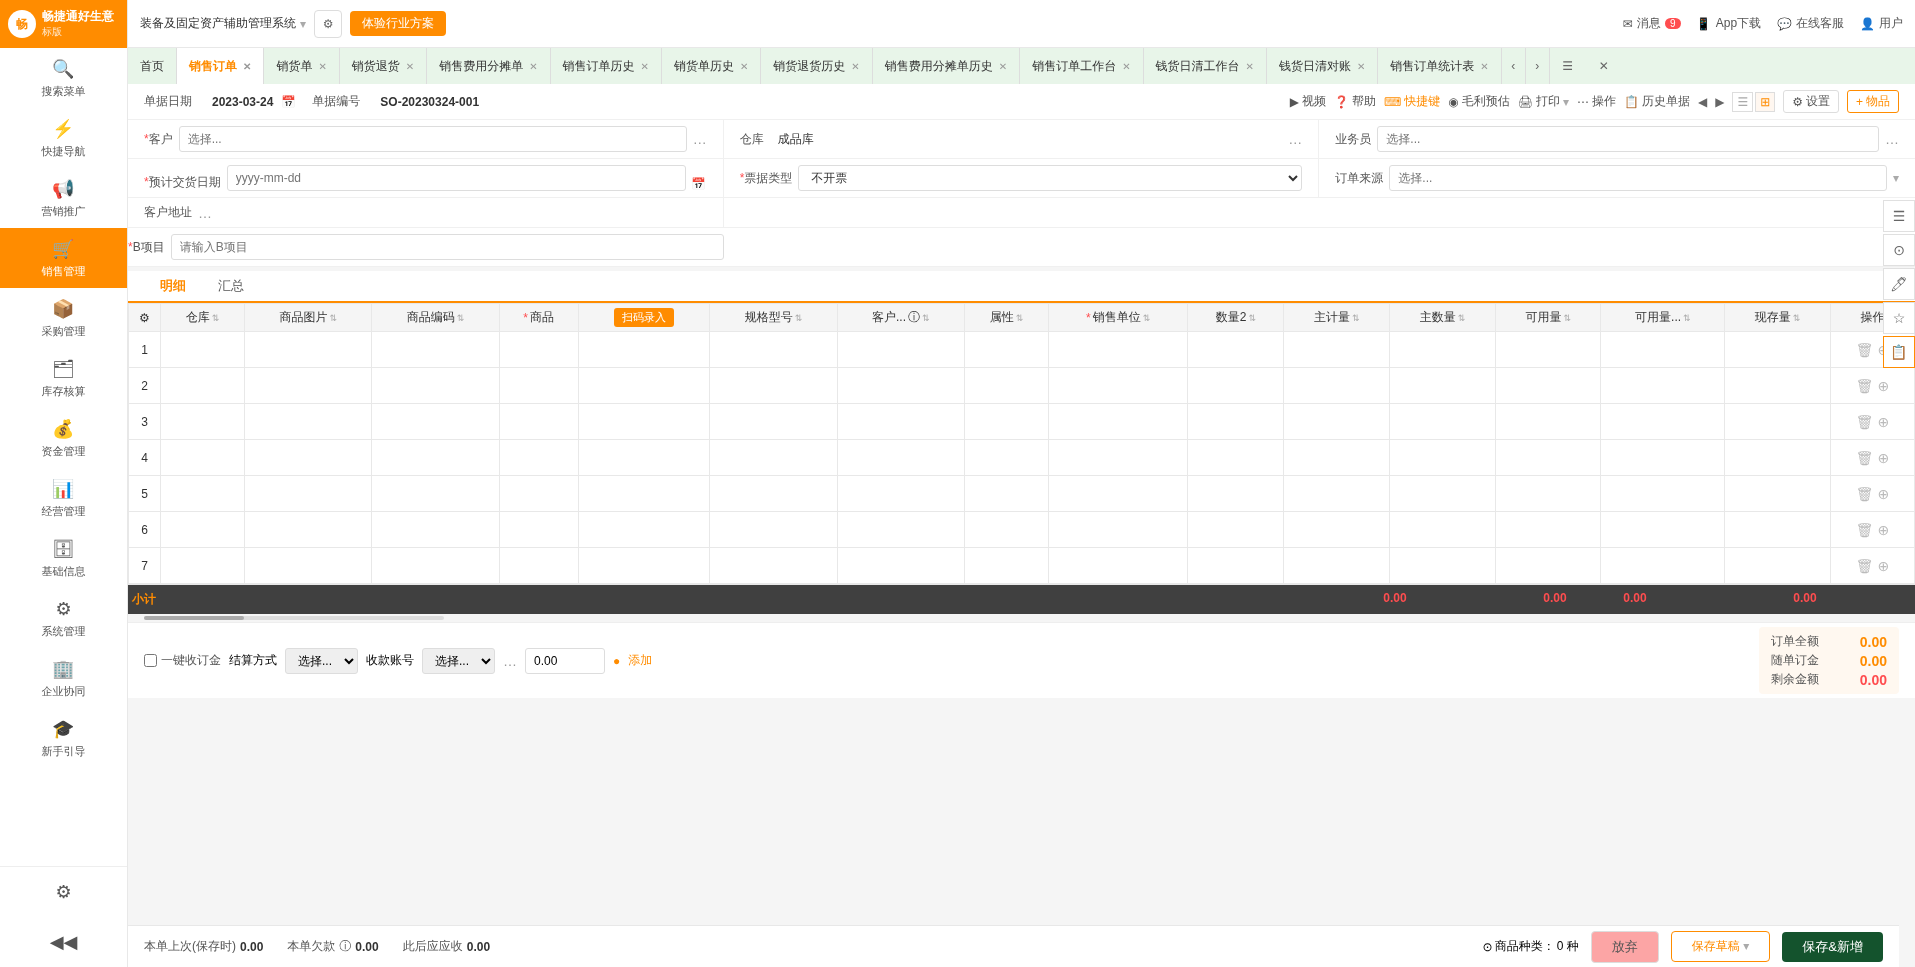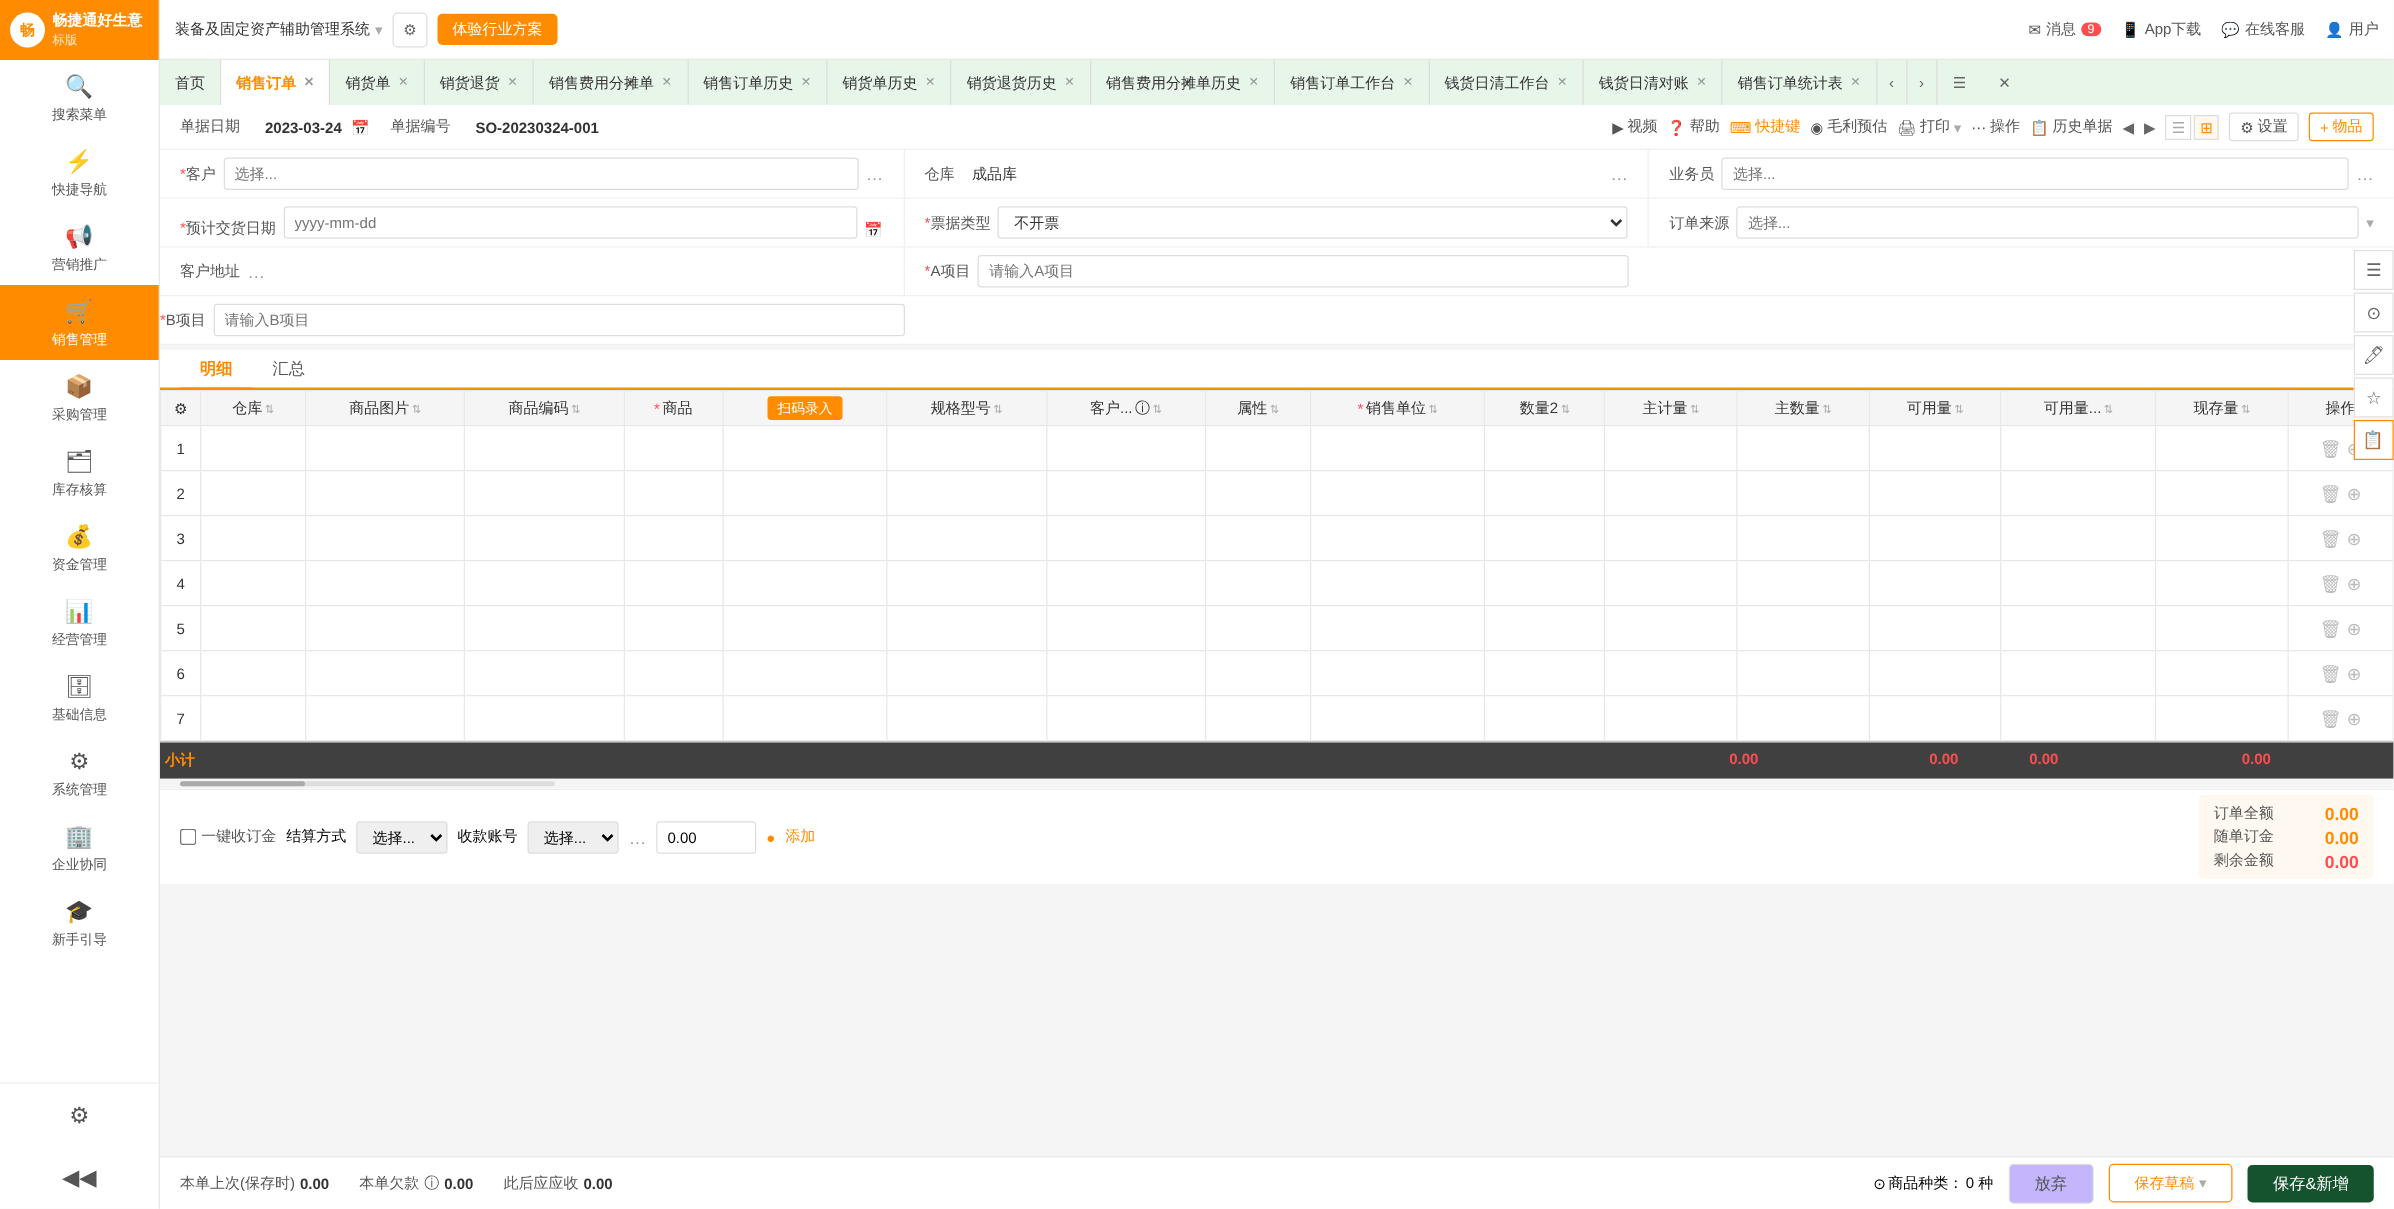--- a/index.html
+++ b/index.html
@@ -134,30 +134,30 @@
 
     
     .payment-row {
       display: flex; align-items: center; gap: 8px; padding: 4px 16px;
       background: #fff; border-top: 1px solid #eee;
     }
     .checkbox-label { display: flex; align-items: center; gap: 4px; cursor: pointer; color: #555; }
 
     
     .status-bar {
-      position: fixed; bottom: 0; left: 128px; right: 0; height: 42px;
+      position: fixed; bottom: 0; left: 128px; right: 16px; height: 42px;
       background: #fff; border-top: 1px solid #e8e8e8;
       display: flex; align-items: center; padding: 0 16px; gap: 24px;
     }
     .status-item { display: flex; align-items: center; gap: 4px; color: #555; font-size: 12px; }
     .status-value { color: #333; font-weight: bold; }
     .status-right { margin-left: auto; display: flex; align-items: center; gap: 12px; }
 
     .discard-btn {
-      border: 1px solid #ddd; background: #c4b5fd; color: #555;
+      border: 1px solid #ddd; background: #fca5a5; color: #555;
       padding: 6px 20px; border-radius: 4px; cursor: pointer; font-size: 13px;
     }
     .save-draft-btn {
       border: 1px solid #ff8c00; background: #fff; color: #ff8c00;
       padding: 6px 20px; border-radius: 4px; cursor: pointer; font-size: 13px;
     }
     .save-new-btn {
       background: #14532d; color: #fff; border: none;
       padding: 6px 20px; border-radius: 4px; cursor: pointer; font-size: 13px;
     }
@@ -450,24 +450,20 @@
         <input class="field-input" type="text" style="color: rgb(187, 187, 187); flex: 1 1 0%;" placeholder="选择...">
         <span style="color:#aaa">▾</span>
       </div>
     </div>
 
     <div style="display:grid;grid-template-columns:1fr 1fr 1fr;gap:0;border-bottom:1px solid #f0f0f0;">
       <div class="field-group" style="padding:6px 16px;border-right:1px solid #f0f0f0;">
         <span class="field-label">客户地址</span>
         <span class="dots-btn">…</span>
       </div>
-      <div class="field-group" style="padding:6px 16px;">
-        <span class="field-label"><span style="color:#ff4d4f">*</span><span>A项目</span></span>
-        <input class="field-input" type="text" style="flex: 1 1 0%; color: rgb(187, 187, 187);" placeholder="请输入A项目">
-      </div>
     </div>
 
     <div style="display:grid;grid-template-columns:1fr 1fr 1fr;gap:0;border-bottom:1px solid #f0f0f0;">
       <div class="field-group" style="padding:6px 0;">
         <span class="field-label"><span style="color:#ff4d4f">*</span><span>B项目</span></span>
         <input class="field-input" type="text" style="flex: 1 1 0%; color: rgb(187, 187, 187);" placeholder="请输入B项目">
       </div>
     </div>
 
   </div>

